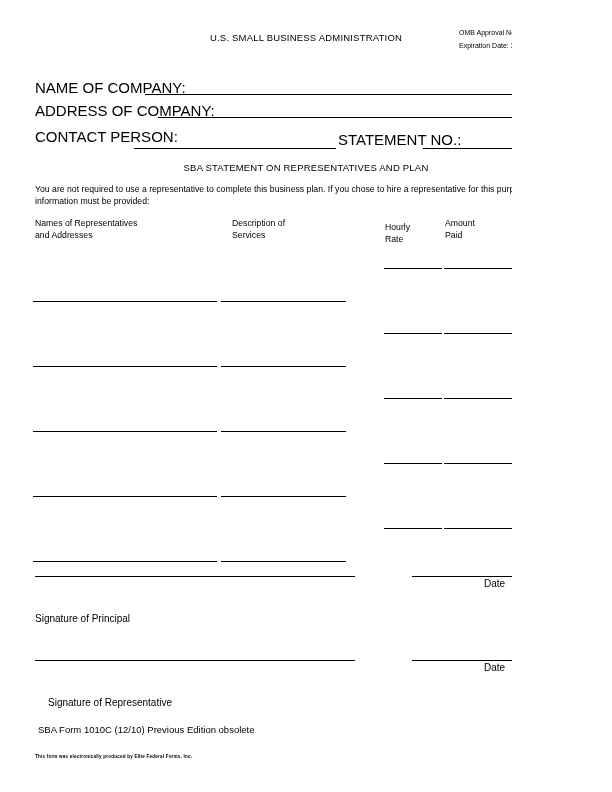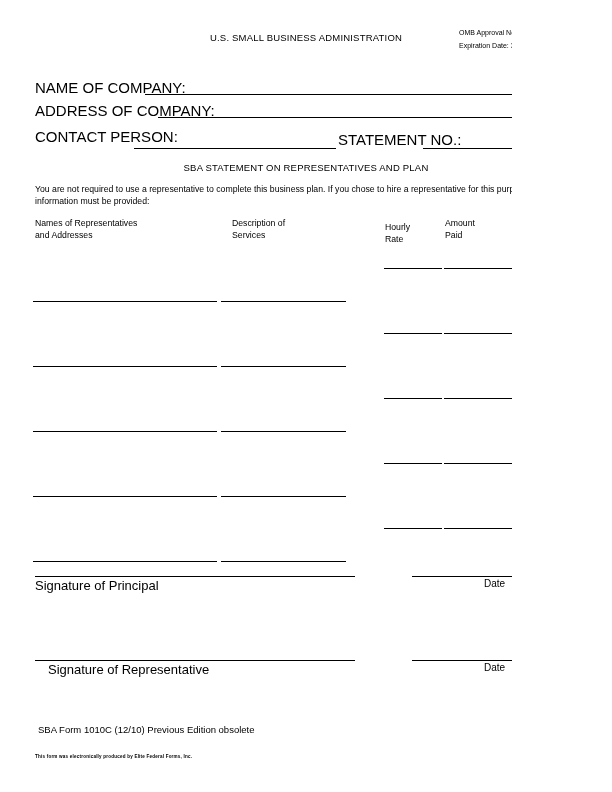--- a/index.html
+++ b/index.html
@@ -12,21 +12,21 @@
   .title { font-size:9.5px; line-height:12px; letter-spacing:0.2px; }
   .omb { font-size:7px; line-height:13px; white-space:nowrap; }
   .lbl { font-size:15px; white-space:nowrap; }
   .sect-title { font-size:9.5px; letter-spacing:0.2px; }
   .para { font-size:8.7px; line-height:11.5px; }
   .colhead { font-size:8.7px; line-height:11.5px; white-space:pre-line; }
   .fill-line {
     position:absolute; height:13px; line-height:13px; font-size:8.5px;
     border-bottom:1px solid #000000;
   }
-  .sig-lbl { font-size:13px; white-space:nowrap; }
+  .sig-lbl { font-size:10px; white-space:nowrap;margin-top:35px; }
   .date-lbl { font-size:10px; text-align:center; }
   .formnum { font-size:9.5px; white-space:nowrap; }
   .tinyfoot { font-size:6.5px; font-weight:bold; white-space:nowrap;
     transform:scale(0.7); transform-origin:left top; letter-spacing:0.3px; }
 </style>
 </head>
 <body>
 
 <div class="page">
 

